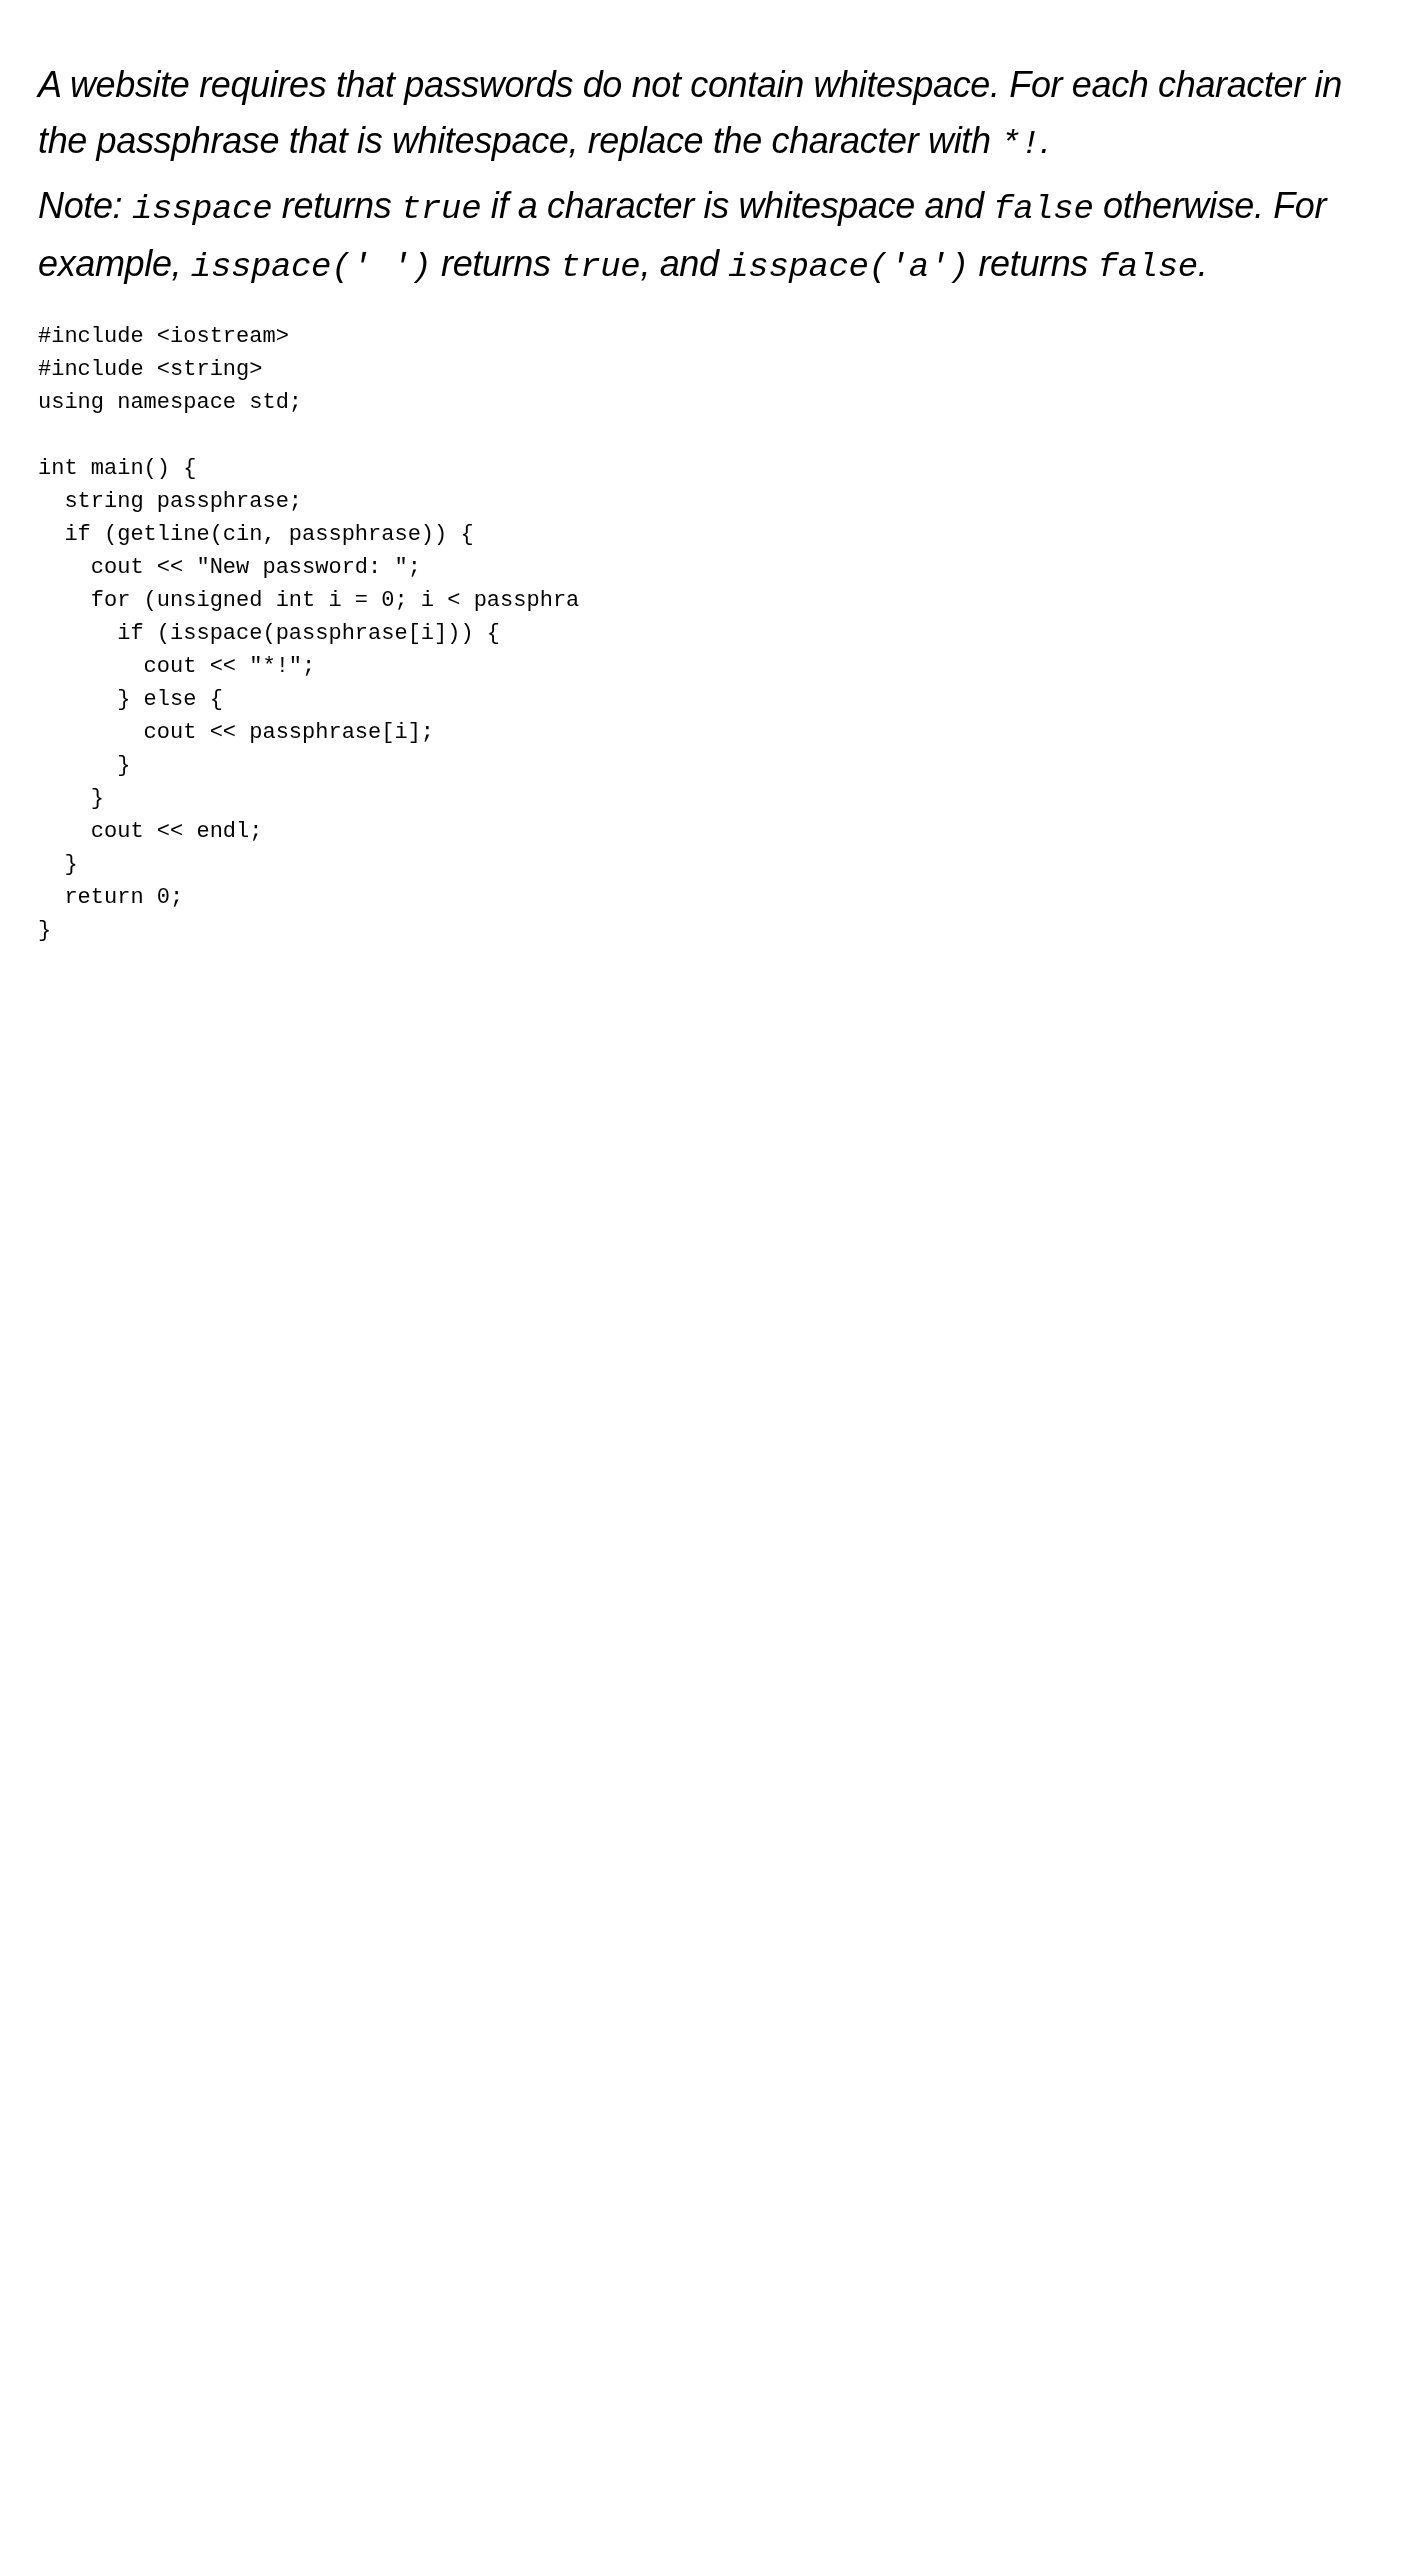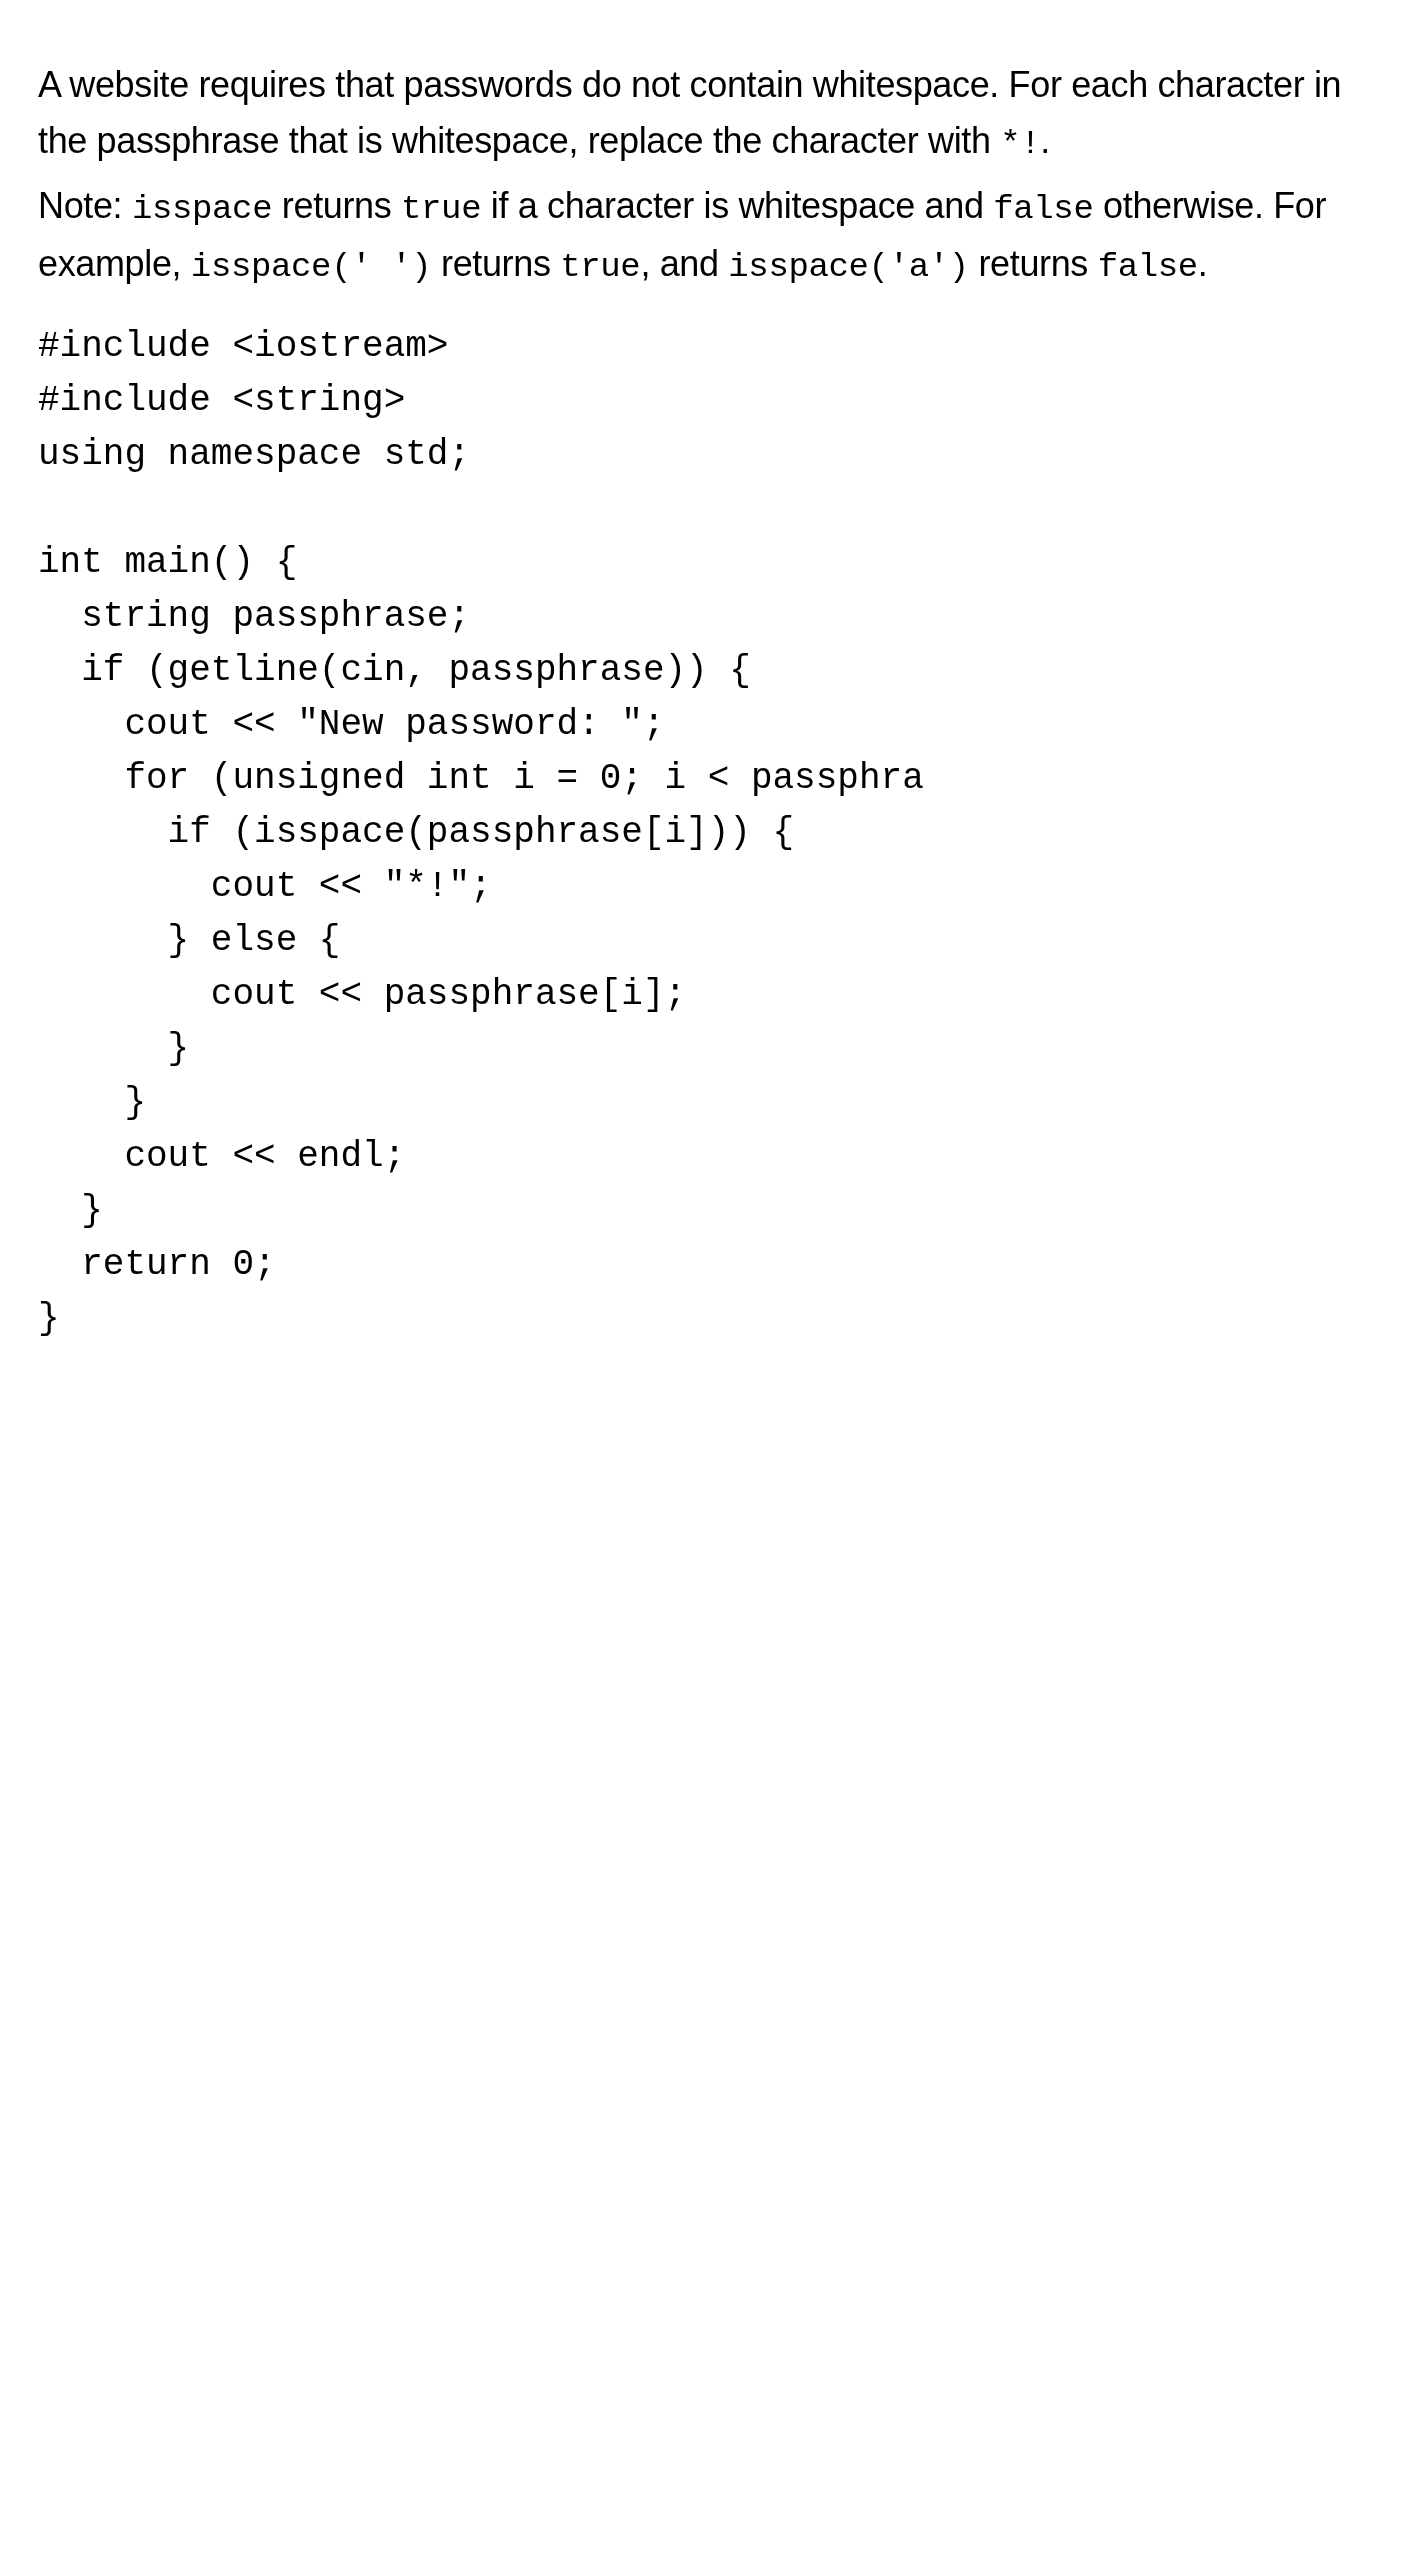--- a/index.html
+++ b/index.html
@@ -19,28 +19,29 @@
   .content {
     max-width: 1345px;
   }
   p {
     margin-bottom: 7.6px;
   }
   .prose {
     font-size: 36px;
     line-height: 1.55;
     letter-spacing: -0.01em;
+    font-style: italic;
   }
   code.inline {
     font-family: "SFMono-Regular", Consolas, "Liberation Mono", Menlo, Courier, monospace;
     font-size: 34px;
   }
   pre.code {
     font-family: "SFMono-Regular", Consolas, "Liberation Mono", Menlo, Courier, monospace;
-    font-size: 36px;
+    font-size: 22px;
     line-height: 1.5;
     white-space: pre;
     margin-top: 26.5px;
     overflow-x: hidden;
   }
 </style>
 </head>
 <body>
 
 <div class="content">

